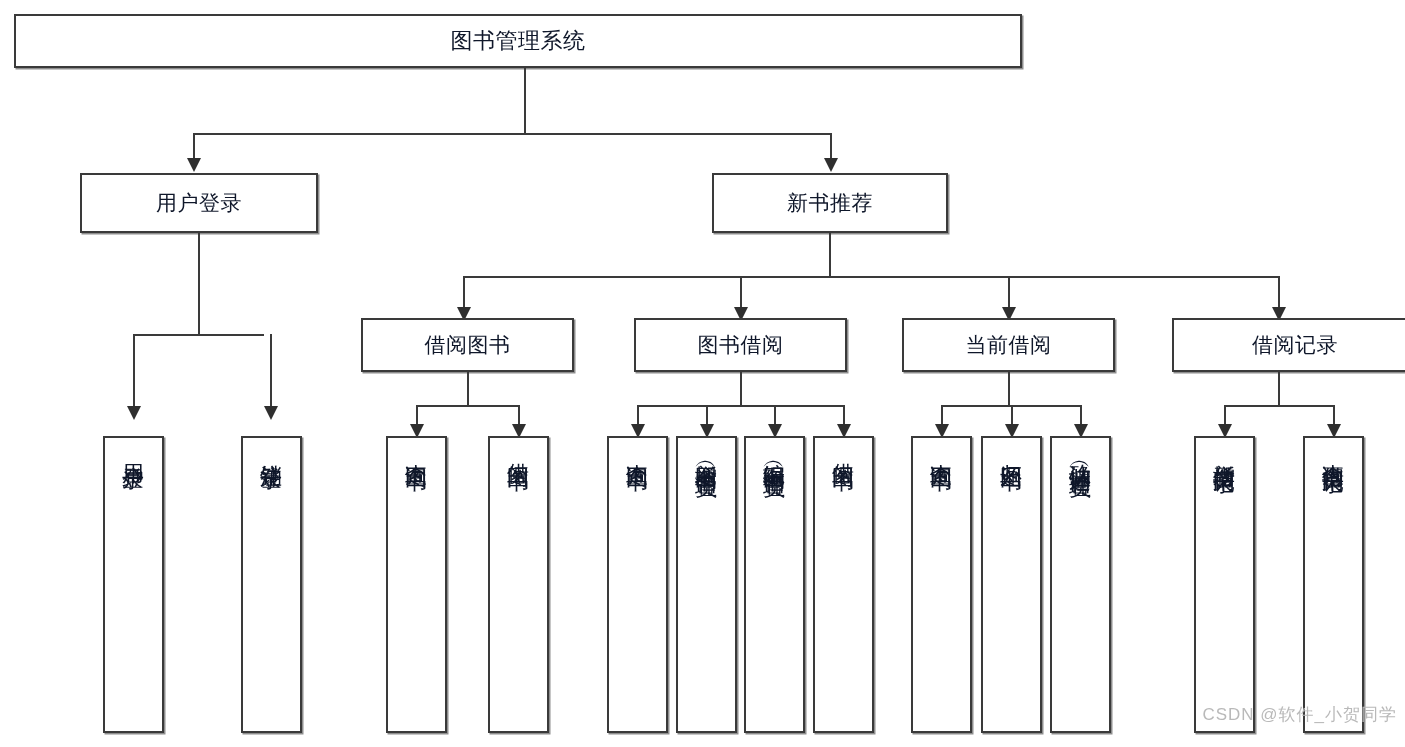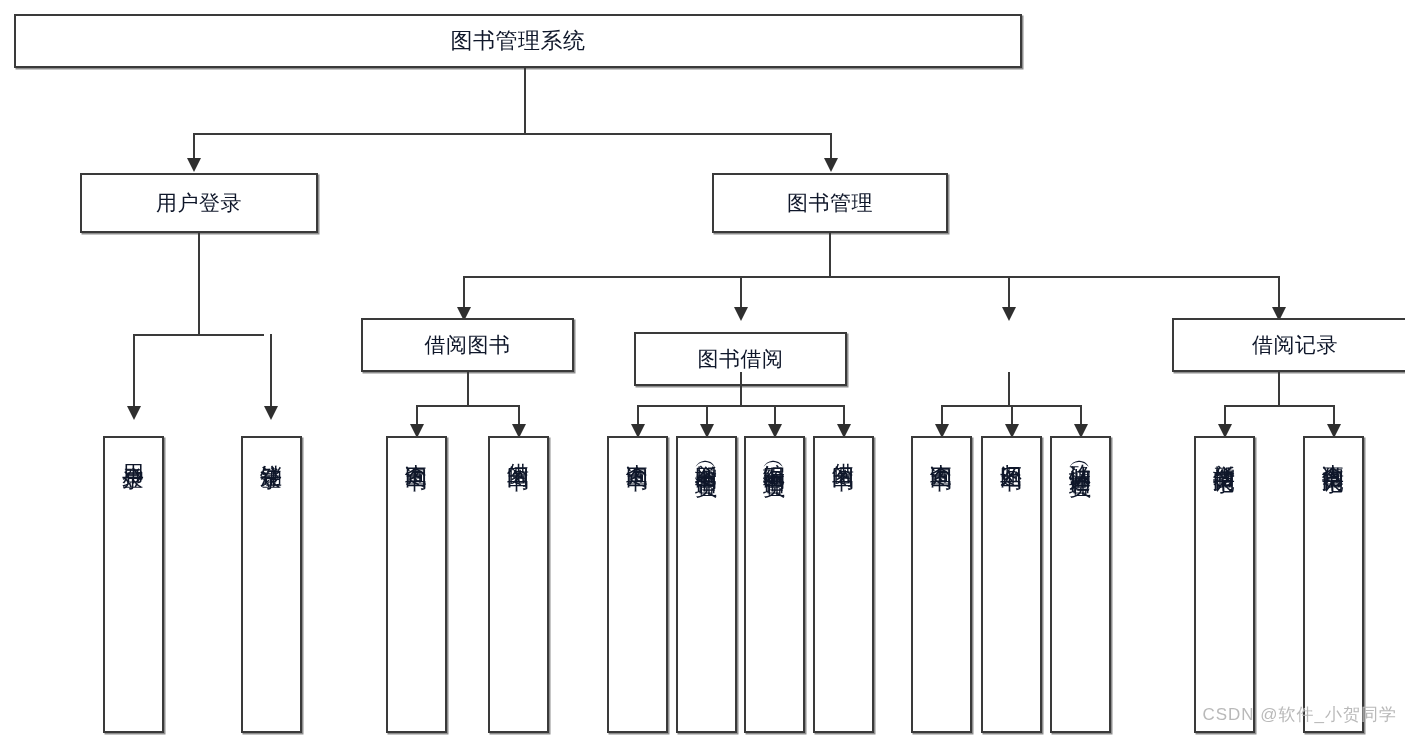--- a/index.html
+++ b/index.html
@@ -88,21 +88,21 @@
   <div class="arrow" style="left:187px;top:158px;"></div>
 
   <div class="vline" style="left:830px;top:133px;height:26px;"></div>
   <div class="arrow" style="left:824px;top:158px;"></div>
 
   <div class="node h" style="left:80px;top:173px;width:238px;height:60px;">
     <span class="lbl">用户登录</span>
   </div>
 
   <div class="node h" style="left:712px;top:173px;width:236px;height:60px;">
-    <span class="lbl">图书管理</span>
+    <span class="lbl">新书推荐</span>
   </div>
 
   <div class="vline" style="left:198px;top:233px;height:102px;"></div>
   <div class="hline" style="left:133px;top:334px;width:131px;"></div>
   <div class="vline" style="left:133px;top:334px;height:73px;"></div>
   <div class="arrow" style="left:127px;top:406px;"></div>
   <div class="vline" style="left:270px;top:334px;height:73px;"></div>
   <div class="arrow" style="left:264px;top:406px;"></div>
 
   <div class="vline" style="left:829px;top:233px;height:44px;"></div>
@@ -116,22 +116,25 @@
 
   <div class="vline" style="left:1008px;top:276px;height:32px;"></div>
   <div class="arrow" style="left:1002px;top:307px;"></div>
 
   <div class="vline" style="left:1278px;top:276px;height:32px;"></div>
   <div class="arrow" style="left:1272px;top:307px;"></div>
 
   <div class="node h" style="left:361px;top:318px;width:213px;height:54px;">
     <span class="lbl">借阅图书</span>
   </div>
-  <div class="node h" style="left:634px;top:332px;width:213px;height:54px;">
+  <div class="node h" style="left:634px;top:318px;width:213px;height:54px;">
     <span class="lbl">图书借阅</span>
+  </div>
+  <div class="node h" style="left:902px;top:318px;width:213px;height:54px;">
+    <span class="lbl">当前借阅</span>
   </div>
   <div class="node h" style="left:1172px;top:318px;width:246px;height:54px;">
     <span class="lbl">借阅记录</span>
   </div>
 
   <div class="vline" style="left:467px;top:372px;height:34px;"></div>
   <div class="hline" style="left:416px;top:405px;width:103px;"></div>
   <div class="vline" style="left:416px;top:405px;height:20px;"></div>
   <div class="arrow" style="left:410px;top:424px;"></div>
   <div class="vline" style="left:518px;top:405px;height:20px;"></div>

